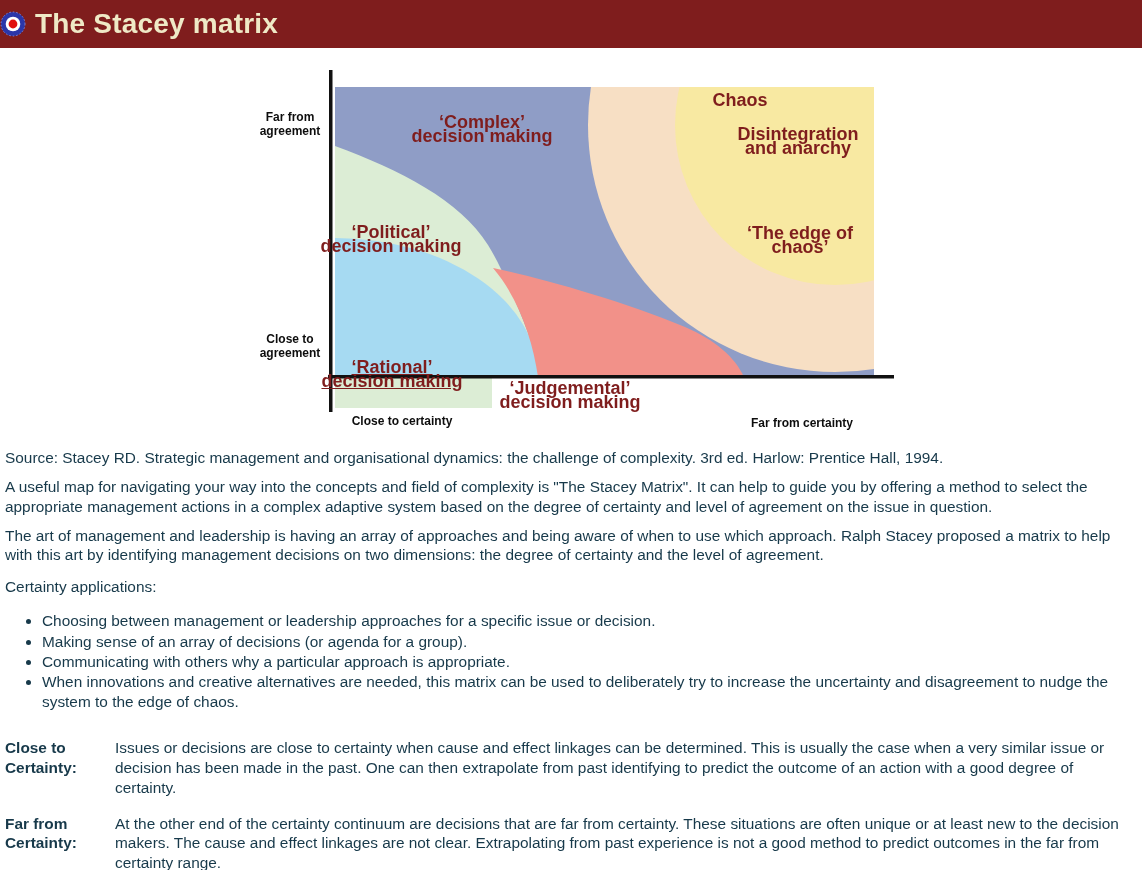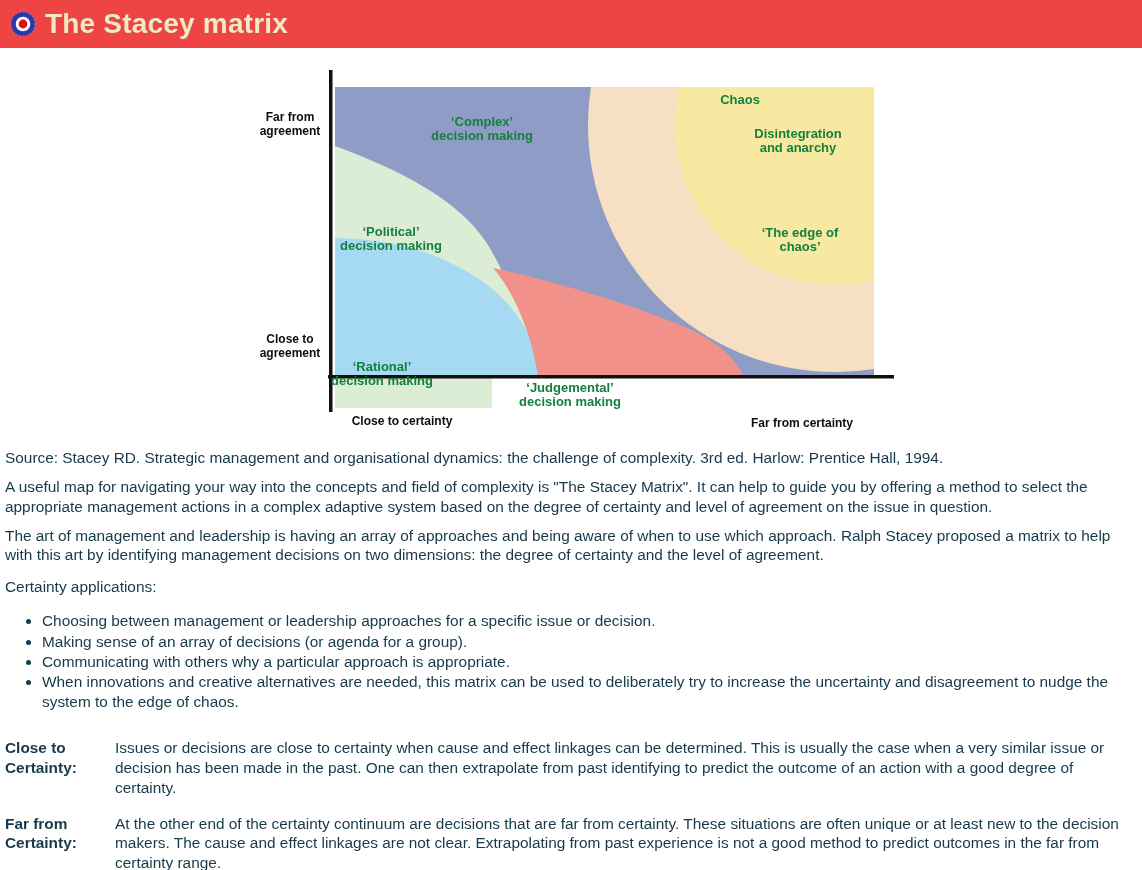--- a/index.html
+++ b/index.html
@@ -1,35 +1,34 @@
 <!DOCTYPE html>
 <html><head>
 <meta charset="utf-8">
 <style>
   * { box-sizing: border-box; margin: 0; padding: 0; }
   html,body { width: 1142px; background:#fff; }
   body { font-family: "Liberation Sans", sans-serif; color:#17394a; }
 
   
   .topbar{
-    height:48px; background:#ef4444; display:flex; align-items:center;
-    padding-left:10px;
+    height:48px; background:#7f1d1d; display:flex; align-items:center;
   }
   .logo{ width:26px; height:26px; flex:0 0 auto; }
   .topbar h1{
     font-size:28px; font-weight:bold; color:#efe9c6; margin-left:9px;
     letter-spacing:0.2px;
   }
 
   
   .diagram{ position:relative; width:1142px; height:398px; background:#fff; }
   .diagram svg{ position:absolute; left:0; top:0; }
   .dlabel{
     position:absolute; width:160px; text-align:center;
-    font-size:13px; line-height:14px; font-weight:bold; color:#15803d;
+    font-size:18px; line-height:14px; font-weight:bold; color:#7f1d1d;
     white-space:pre-line;
   }
   .alabel{
     position:absolute; width:160px; text-align:center;
     font-size:12px; line-height:14px; font-weight:bold; color:#0d0d0d;
     white-space:pre-line;
   }
 
   
   .content{ padding:2px 4px 0 5px; font-size:15.4px; line-height:1.29; }
@@ -80,21 +79,21 @@
     <rect x="335" y="377" width="157" height="31" fill="#dcedd5"></rect>
 
     <rect x="329" y="70" width="3.5" height="342" fill="#111111"></rect>
     <rect x="328" y="375" width="566" height="3.5" fill="#111111"></rect>
   </svg>
 
   <div class="dlabel" style="left:402px; top:67px;">‘Complex’
 decision making</div>
   <div class="dlabel" style="left:311px; top:177px;">‘Political’
 decision making</div>
-  <div class="dlabel" style="left:302px; top:312px;">‘Rational’
+  <div class="dlabel" style="left:312px; top:312px;text-decoration:underline;">‘Rational’
 decision making</div>
   <div class="dlabel" style="left:490px; top:333px;">‘Judgemental’
 decision making</div>
   <div class="dlabel" style="left:660px; top:45px;">Chaos</div>
   <div class="dlabel" style="left:718px; top:79px;">Disintegration
 and anarchy</div>
   <div class="dlabel" style="left:720px; top:178px;">‘The edge of
 chaos’</div>
 
   <div class="alabel" style="left:210px; top:62px;">Far from

